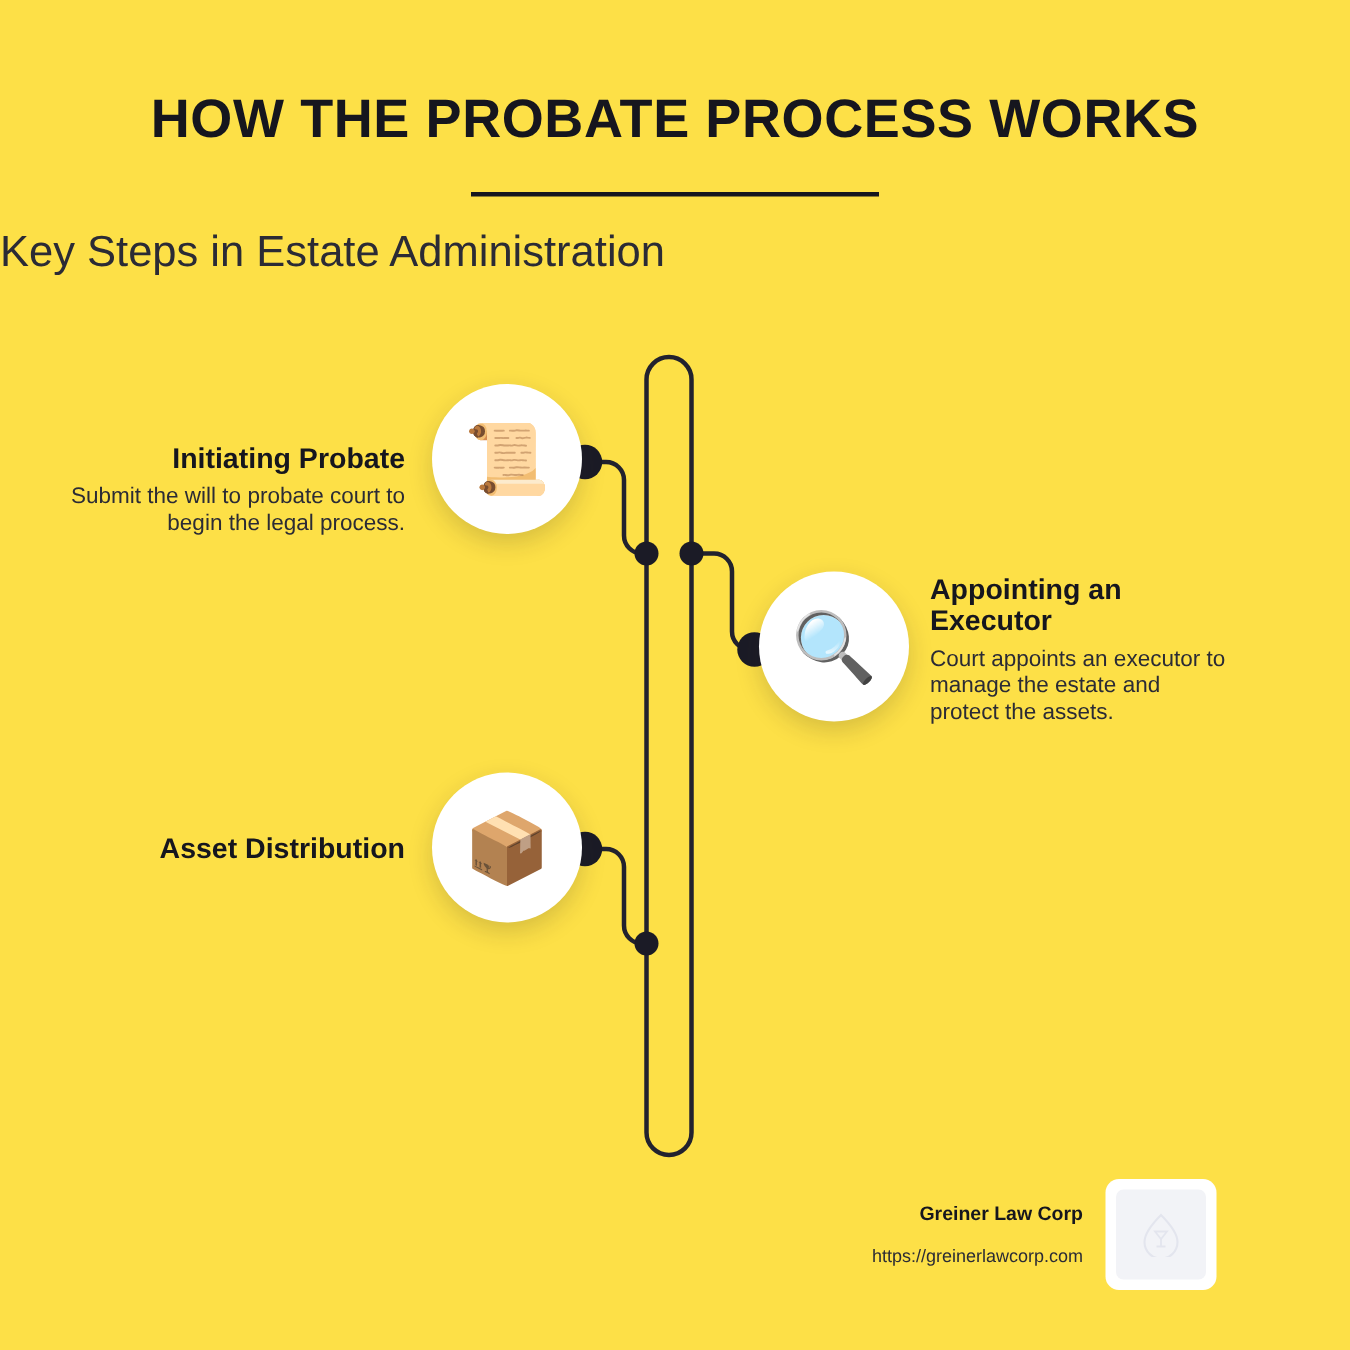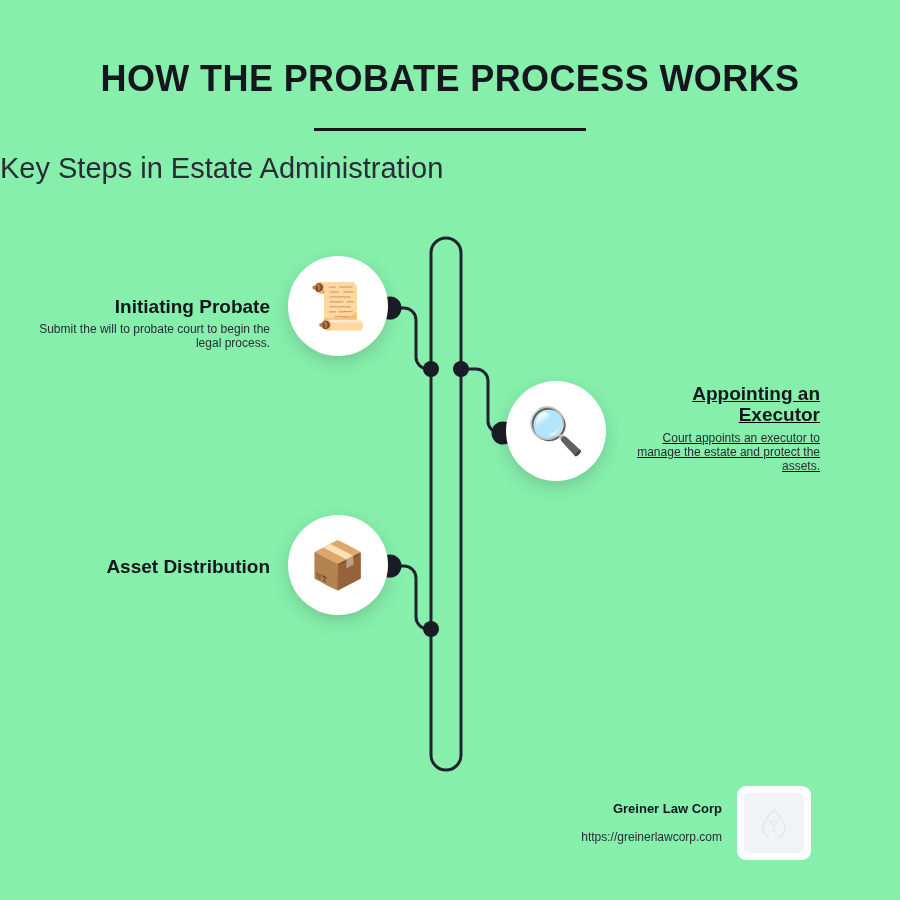--- a/index.html
+++ b/index.html
@@ -10,21 +10,21 @@
     width: 900px;
     height: 900px;
     background: #e5e1e0;
     font-family: "Liberation Sans", sans-serif;
     overflow: hidden;
   }
   .canvas {
     position: relative;
     width: 900px;
     height: 900px;
-    background: #86efac;
+    background: #fde047;
   }
 
   
   .page-title {
     position: absolute;
     top: 58px;
     left: 0;
     width: 900px;
     text-align: center;
     font-size: 36px;
@@ -84,27 +84,27 @@
     position: absolute;
   }
   .step-title {
     font-size: 19px;
     font-weight: bold;
     color: #16161e;
     line-height: 1.12;
     margin-bottom: 5px;
   }
   .step-desc {
-    font-size: 12px;
+    font-size: 15px;
     font-weight: 400;
     color: #2b2b35;
     line-height: 1.18;
   }
   .step-right-align { text-align: right; margin-top: 20px; }
-  .step-left-align { text-align: right; text-decoration: underline; }
+  .step-left-align { text-align: left; }
 
   .step-1 { left: 38px; top: 276px; width: 232px; }
   .step-2 { left: 620px; top: 383px; width: 200px; }
   .step-3 { left: 38px; top: 536px; width: 232px; }
 
   
   .footer-brand {
     position: absolute;
     left: 460px;
     top: 801px;

